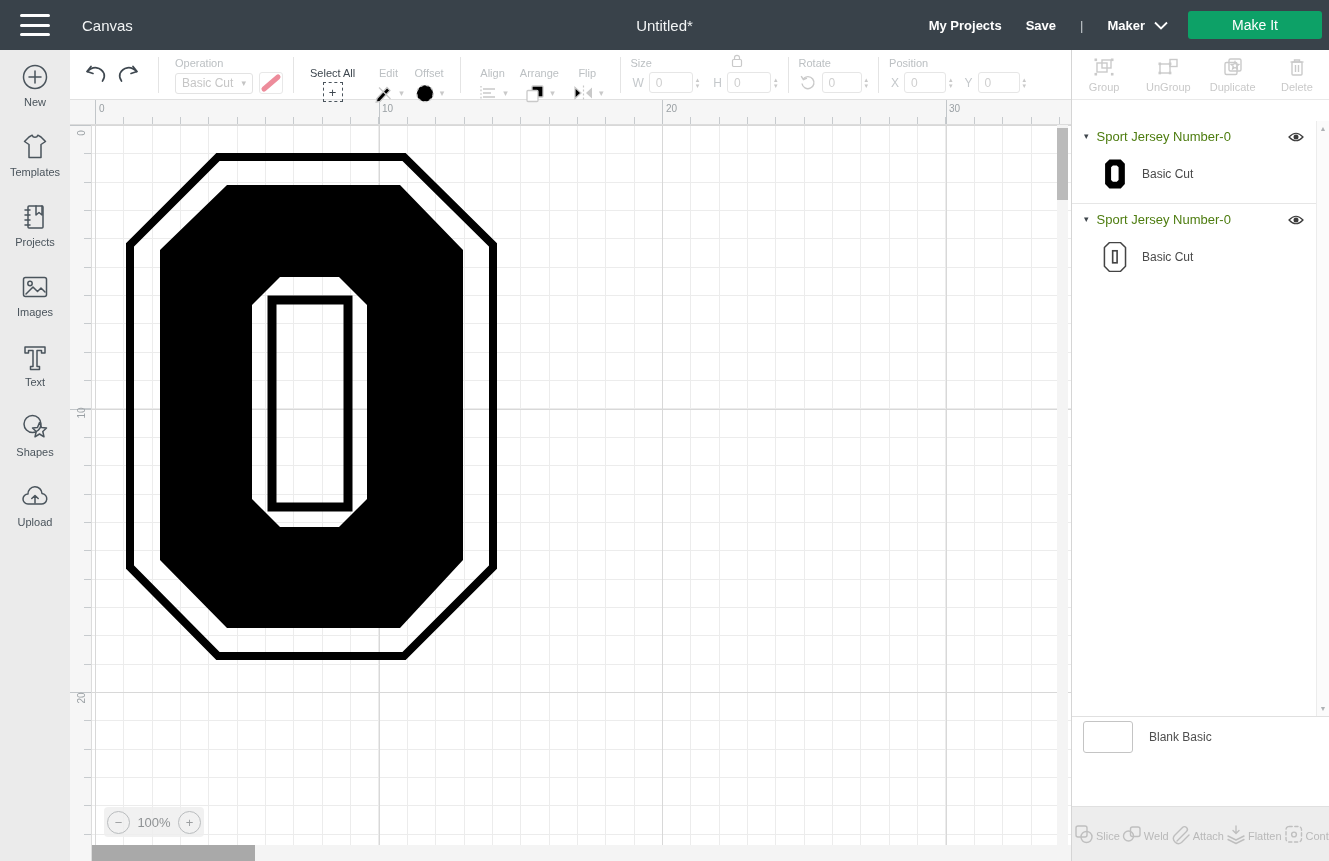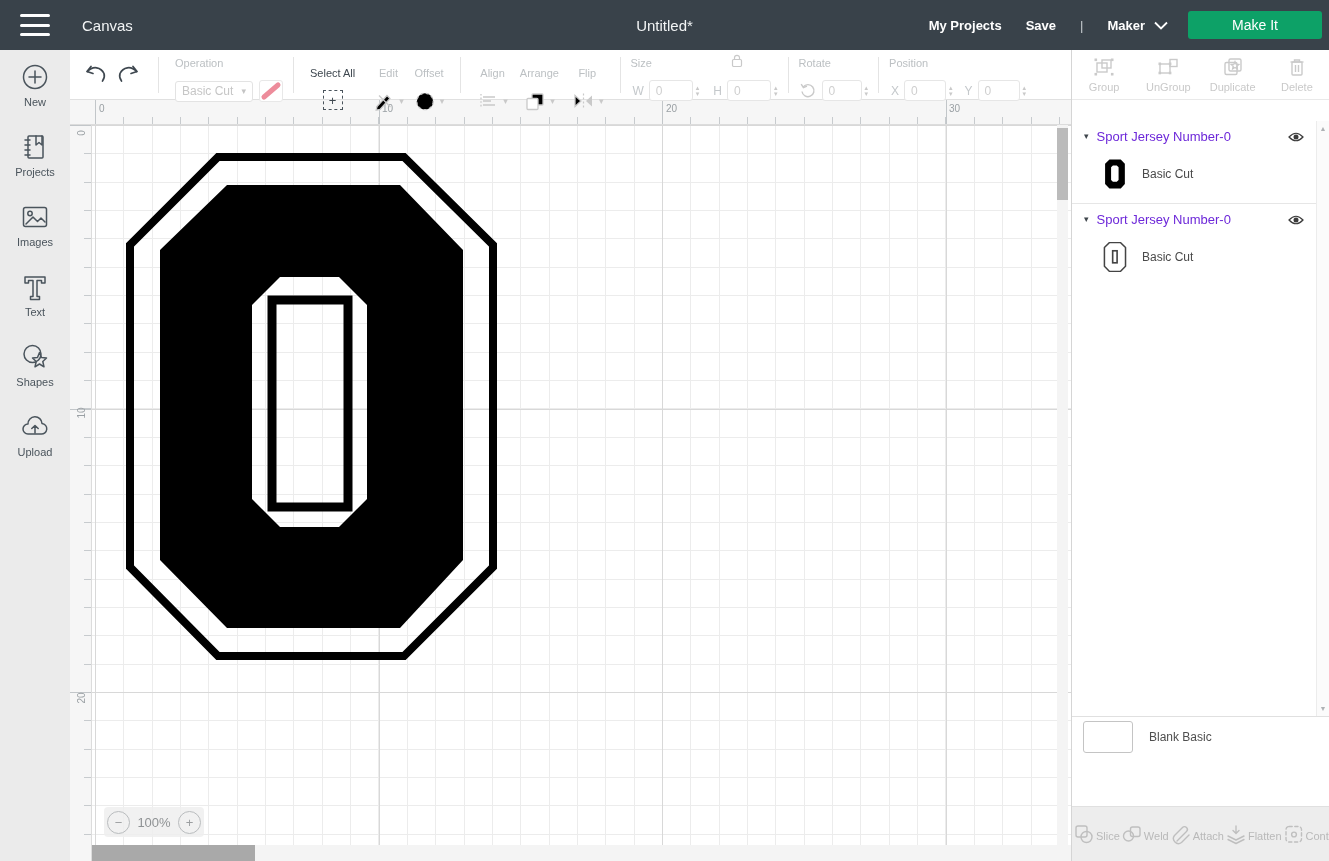--- a/index.html
+++ b/index.html
@@ -26,21 +26,21 @@
   .side-item .lbl { font-size:11px; margin-top:4px; color:#4A545C; }
   .side-item svg { stroke:#4A545C; fill:none; stroke-width:1.5; stroke-linejoin:round; stroke-linecap:round; }
 
   
   .main { position:absolute; left:70px; top:50px; width:1001px; bottom:0; background:#fff; }
 
   
   .toolbar { position:relative; height:50px; background:#fff; border-bottom:1px solid #E0E0E0; display:flex; align-items:flex-start; padding-left:14px; z-index:10; }
   .tb-icon-btn { margin-top:13px; margin-right:8px; cursor:pointer; }
   .vdiv { width:1px; background:#E4E4E4; height:36px; margin:7px 10px 0 10px; }
-  .tlabel { font-size:11px; color:#BCC0C3; margin-bottom:11px; white-space:nowrap; }
+  .tlabel { font-size:11px; color:#BCC0C3; margin-bottom:3px; white-space:nowrap; }
   .tlabel.on { color:#3E474F; }
   .tgroup { padding-top:7px; position:relative; }
   .trow { display:flex; align-items:center; }
   .titem { padding-top:17px; display:flex; flex-direction:column; align-items:center; margin:0 6px; cursor:default; }
   .titem .trow { margin-top:1px; }
   .dropdown { width:78px; height:21px; border:1px solid #E3E3E3; border-radius:3px; display:flex; align-items:center; justify-content:space-between; padding:0 6px; color:#C6C6C6; font-size:12px; background:#fff; }
   .swatch { width:24px; height:22px; border:1px solid #E8E8E8; border-radius:3px; margin-left:6px; display:flex; align-items:center; justify-content:center; background:#fff; }
   .caret { font-size:9px; color:#C4C4C4; line-height:1; margin-left:4px; }
   .selbox { width:20px; height:20px; border:1px dashed #4A545C; display:flex; align-items:center; justify-content:center; font-size:13px; color:#3E474F; }
   .fake-input { width:44px; height:21px; border:1px solid #E6E6E6; border-radius:3px; font-size:12px; color:#CFCFCF; display:flex; align-items:center; padding-left:6px; background:#fff; }
@@ -83,21 +83,21 @@
   .ptab.active { border-bottom:2px solid #39424A; color:#2F2F2F; margin-bottom:-1px; }
   .pactions { height:50px; display:flex; border-bottom:1px solid #E9E9E9; }
   .paction { flex:1; display:flex; flex-direction:column; align-items:center; justify-content:center; cursor:default; }
   .paction svg { stroke:#CACACA; fill:none; stroke-width:1.4; }
   .paction .lbl { font-size:11px; color:#C9C9C9; margin-top:4px; }
 
   .layers-list { position:absolute; top:71px; left:0; right:13px; bottom:145px; overflow:hidden; }
   .lgroup { border-bottom:1px solid #E6E6E6; padding-bottom:6px; }
   .lg-head { height:30px; display:flex; align-items:center; padding-left:12px; position:relative; cursor:pointer; }
   .lg-caret { font-size:9px; color:#3F464C; margin-right:8px; }
-  .lg-name { font-size:13px; color:#6d28d9;text-align:center; }
+  .lg-name { font-size:13px; color:#4d7c0f;text-align:center; }
   .lg-eye { position:absolute; right:12px; top:8px; cursor:pointer; }
   .lg-child { height:46px; display:flex; align-items:center; padding-left:30px; cursor:pointer; }
   .lg-thumb { width:26px; height:32px; display:flex; align-items:center; justify-content:center; }
   .lg-childlbl { font-size:12px; color:#4A4A4A; margin-left:14px; }
 
   .pscroll { position:absolute; top:71px; right:0; width:13px; bottom:145px; background:#FBFBFB; border-left:1px solid #ECECEC; }
   .pscroll .up { position:absolute; top:4px; left:0; width:12px; text-align:center; font-size:7px; color:#AEB2B5; }
   .pscroll .down { position:absolute; bottom:4px; left:0; width:12px; text-align:center; font-size:7px; color:#AEB2B5; }
 
   .canvas-row { position:absolute; left:0; right:0; bottom:105px; height:40px; border-top:1px solid #E0E0E0; background:#fff; display:flex; align-items:center; cursor:pointer; }
@@ -139,20 +139,26 @@
     </nav>
   </header>
 
   <aside class="sidebar">
     <div class="side-item">
       <svg width="30" height="30" viewBox="0 0 30 30">
           <circle cx="15" cy="15" r="11.5"></circle>
           <path d="M15,9 V21 M9,15 H21"></path>
         </svg>
       <span class="lbl">New</span>
+    </div>
+    <div class="side-item">
+      <svg width="30" height="30" viewBox="0 0 30 30">
+          <path d="M9,5 L12.2,3.2 C13,6 17,6 17.8,3.2 L21,5 L25.5,9.5 L21,12.5 L21,25.5 L9,25.5 L9,12.5 L4.5,9.5 Z"></path>
+        </svg>
+      <span class="lbl">Templates</span>
     </div>
     <div class="side-item">
       <svg width="30" height="30" viewBox="0 0 30 30">
           <rect x="8" y="4" width="15" height="22" rx="1"></rect>
           <path d="M16,4 V13 L19,10.5 L22,13 V4"></path>
           <path d="M5,8 H10 M5,13 H10 M5,18 H10 M5,23 H10"></path>
         </svg>
       <span class="lbl">Projects</span>
     </div>
     <div class="side-item">

